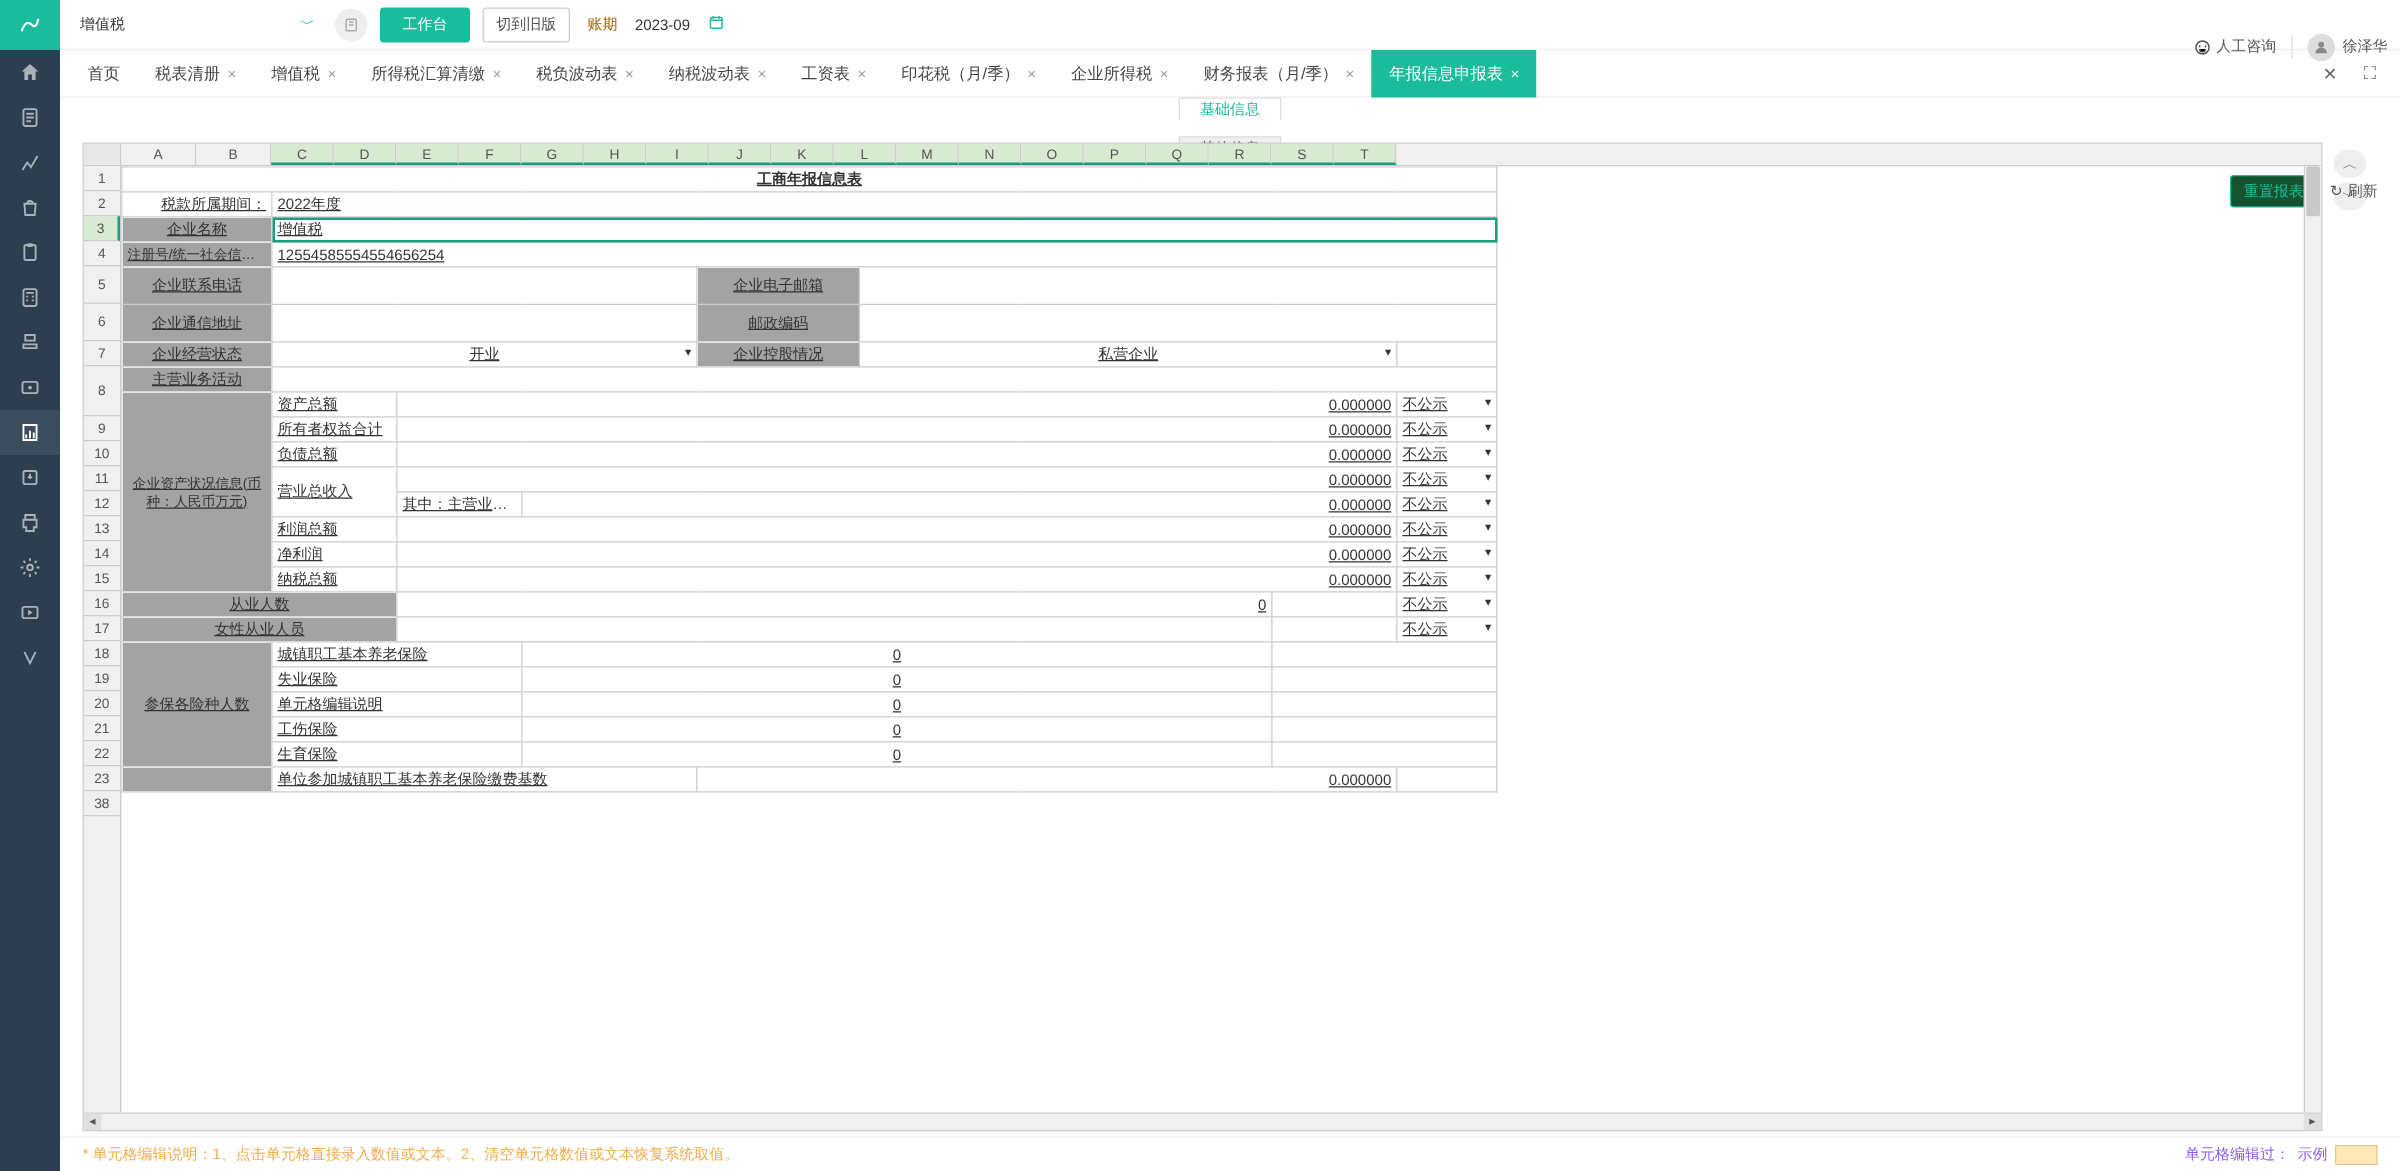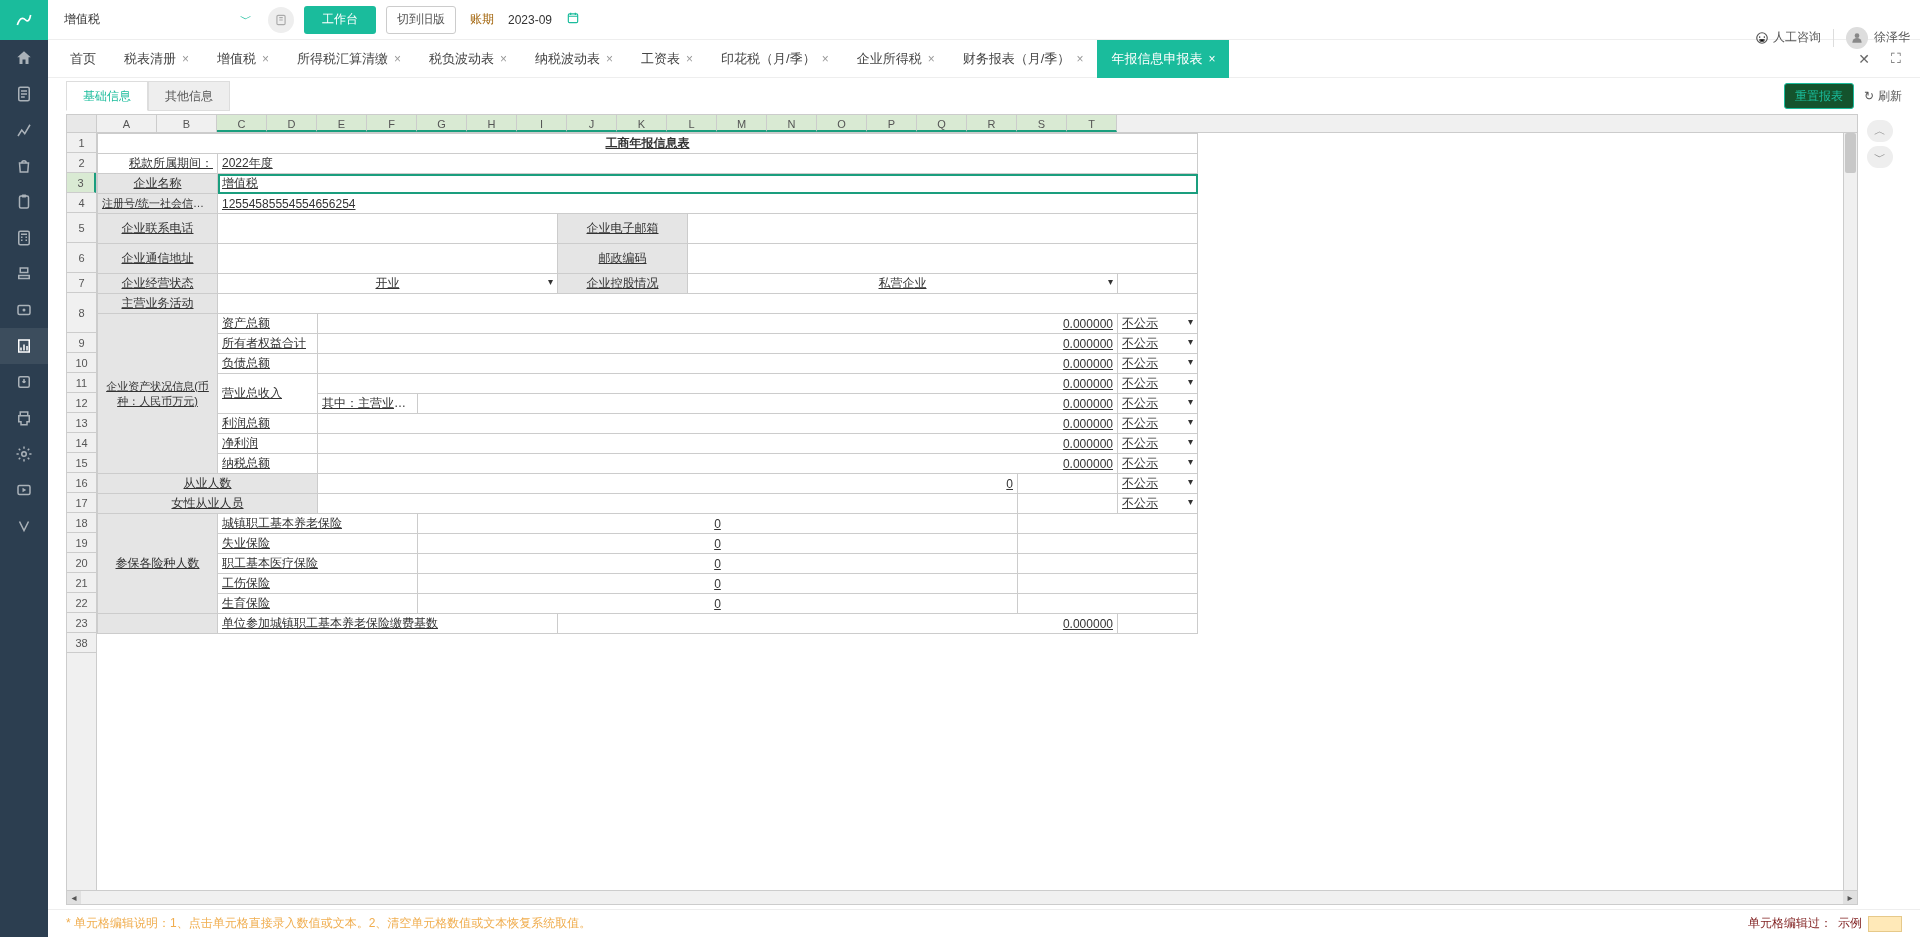--- a/index.html
+++ b/index.html
@@ -25,58 +25,58 @@
 .divider-v { width: 1px; height: 18px; background: #ddd; }
 .user { display: flex; align-items: center; gap: 6px; color: #555; cursor: pointer; }
 .avatar { width: 22px; height: 22px; border-radius: 50%; background: #ddd; display: flex; align-items:center; justify-content:center; color:#888; }
 .tabbar { height: 38px; display: flex; align-items: center; border-bottom: 1px solid #eee; padding: 0 8px; gap: 0; position: relative; }
 .tab { padding: 0 14px; height: 38px; display: flex; align-items: center; gap: 6px; cursor: pointer; color: #444; font-size: 13px; position: relative; }
 .tab.active { background: #1abc9c; color: #fff; }
 .tab .close { font-size: 12px; color: #999; cursor: pointer; }
 .tab.active .close { color: #fff; }
 .tabbar-actions { margin-left: auto; display: flex; gap: 8px; align-items: center; padding-right:4px; }
 .icon-btn { width: 24px; height: 24px; display: flex; align-items: center; justify-content: center; cursor: pointer; color: #666; font-size:14px; }
-.subtab-row { height: 36px; display: flex; align-items: center; padding: 0 18px; gap: 0; position: relative; }
+.subtab-row { height: 36px; display: flex; align-items: center; padding: 0 18px; gap: 12px; position: relative; flex-direction: column; }
 .subtab { height: 30px; padding: 0 16px; display: flex; align-items: center; cursor: pointer; color: #555; background:#eee; border:1px solid #ddd; }
 .subtab.active { color: #1abc9c; background:#fff; border-bottom-color:#fff; }
 .subtab-actions { margin-left: auto; display: flex; gap: 10px; align-items: center; }
 .btn-reset { border: 1px solid #1abc9c; color: #1abc9c; background: #14532d; height: 26px; padding: 0 10px; border-radius: 3px; cursor: pointer; font-size: 12px; }
 .btn-refresh { color: #555; cursor: pointer; display:flex; align-items:center; gap:4px; }
 .sheet-wrap { flex: 1; display: flex; padding: 0 18px 4px 18px; min-height: 0; }
 .sheet { flex: 1; border: 1px solid #ccc; position: relative; overflow: hidden; min-width:0; }
 .col-headers { display: flex; height: 18px; background: #f0f0f0; border-bottom: 1px solid #ccc; }
 .corner { width: 30px; border-right: 1px solid #ccc; background: #e8e8e8; }
 .col-h { border-right: 1px solid #ccc; text-align: center; font-size: 11px; color: #555; line-height: 18px; background:#f0f0f0; }
 .col-h.sel { background: #d9ead3; border-bottom:2px solid #1a9e7e; }
 .grid-body { display: flex; height: calc(100% - 18px - 14px); overflow: hidden; }
 .row-headers { width: 30px; background: #f0f0f0; border-right: 1px solid #ccc; }
 .row-h { height: 20px; border-bottom: 1px solid #ccc; text-align: center; font-size: 11px; color: #555; line-height: 20px; }
 .cells { flex: 1; position: relative; overflow: hidden; }
 table.s { width: 1100px; border-collapse: collapse; table-layout: fixed; text-decoration: underline; }
 table.s td { border: 1px solid #ccc; height: 20px; padding: 0 4px; font-size: 12px; vertical-align: middle; overflow:hidden; white-space:nowrap; text-overflow:ellipsis; }
 td.center { text-align: center; }
 td.right { text-align: right; }
 td.title { text-align: center; font-size: 14px; font-weight: bold; }
-td.lbl { text-align: center; background:#e5e5e5; }
+td.lbl { text-align: center; background:#a3a3a3; }
 .selected-cell { outline: 2px solid #1a9e7e; outline-offset:-2px; }
 .dd { position: relative; }
 .dd::after { content:"▾"; position:absolute; right:4px; top:2px; font-size:10px; color:#333; }
 .hscroll { height: 14px; border-top: 1px solid #ccc; background: #f0f0f0; position: relative; }
 .hscroll .arrow { width:14px; height:14px; position:absolute; top:0; background:#e0e0e0; text-align:center; font-size:10px; line-height:14px; color:#555; cursor:pointer;}
 .hscroll .arrow.l{left:0;} .hscroll .arrow.r{right:0;}
 .vscrollbar { width: 14px; background: #f0f0f0; border-left:1px solid #ccc; display:flex; flex-direction:column;}
 .vscrollbar .track{flex:1; position:relative;}
 .vscrollbar .thumb{position:absolute; left:1px; right:1px; top:0; height:40px; background:#c8c8c8; border-radius:2px;}
 .year-panel { width: 44px; display:flex; flex-direction:column; align-items:center; gap:4px; padding-top:6px; }
 .yp-btn { width:26px; height:22px; border-radius:11px; background:#eee; display:flex; align-items:center; justify-content:center; cursor:pointer; color:#888; font-size:12px;}
 .year { font-size:11px; color:#888; height:22px; display:flex; align-items:center; cursor:pointer; }
 .year.active { background:#1abc9c; color:#fff; border-radius:10px; padding:0 4px; }
 .footer { height: 28px; border-top: 1px solid #eee; display: flex; align-items: center; padding: 0 18px; font-size: 12px; }
 .footer .hint { color: #f0ad4e; }
-.footer-right { margin-left:auto; display:flex; align-items:center; gap:6px; color:#7f1d1d; }
+.footer-right { margin-left:auto; display:flex; align-items:center; gap:6px; color:#8b5cf6; }
 .example-box { width:34px; height:16px; background:#ffe9b8; border:1px solid #e6c98a; }
 .row-h.tall, td.tall { height: 40px; }
 .row-h.sel { background:#d9ead3; border-right:2px solid #1a9e7e; }
 </style>
 </head>
 <body>
 
 <div class="app">
   <div class="sidebar">
     <div class="sidebar-logo">
@@ -437,21 +437,21 @@
                     <td colspan="2">城镇职工基本养老保险</td>
                     <td colspan="5" class="center">0</td>
                     <td colspan="2"></td>
                   </tr>
               <tr>
                     <td colspan="2">失业保险</td>
                     <td colspan="5" class="center">0</td>
                     <td colspan="2"></td>
                   </tr>
               <tr>
-                    <td colspan="2">职工基本医疗保险</td>
+                    <td colspan="2">单元格编辑说明</td>
                     <td colspan="5" class="center">0</td>
                     <td colspan="2"></td>
                   </tr>
               <tr>
                     <td colspan="2">工伤保险</td>
                     <td colspan="5" class="center">0</td>
                     <td colspan="2"></td>
                   </tr>
               <tr>
                     <td colspan="2">生育保险</td>

